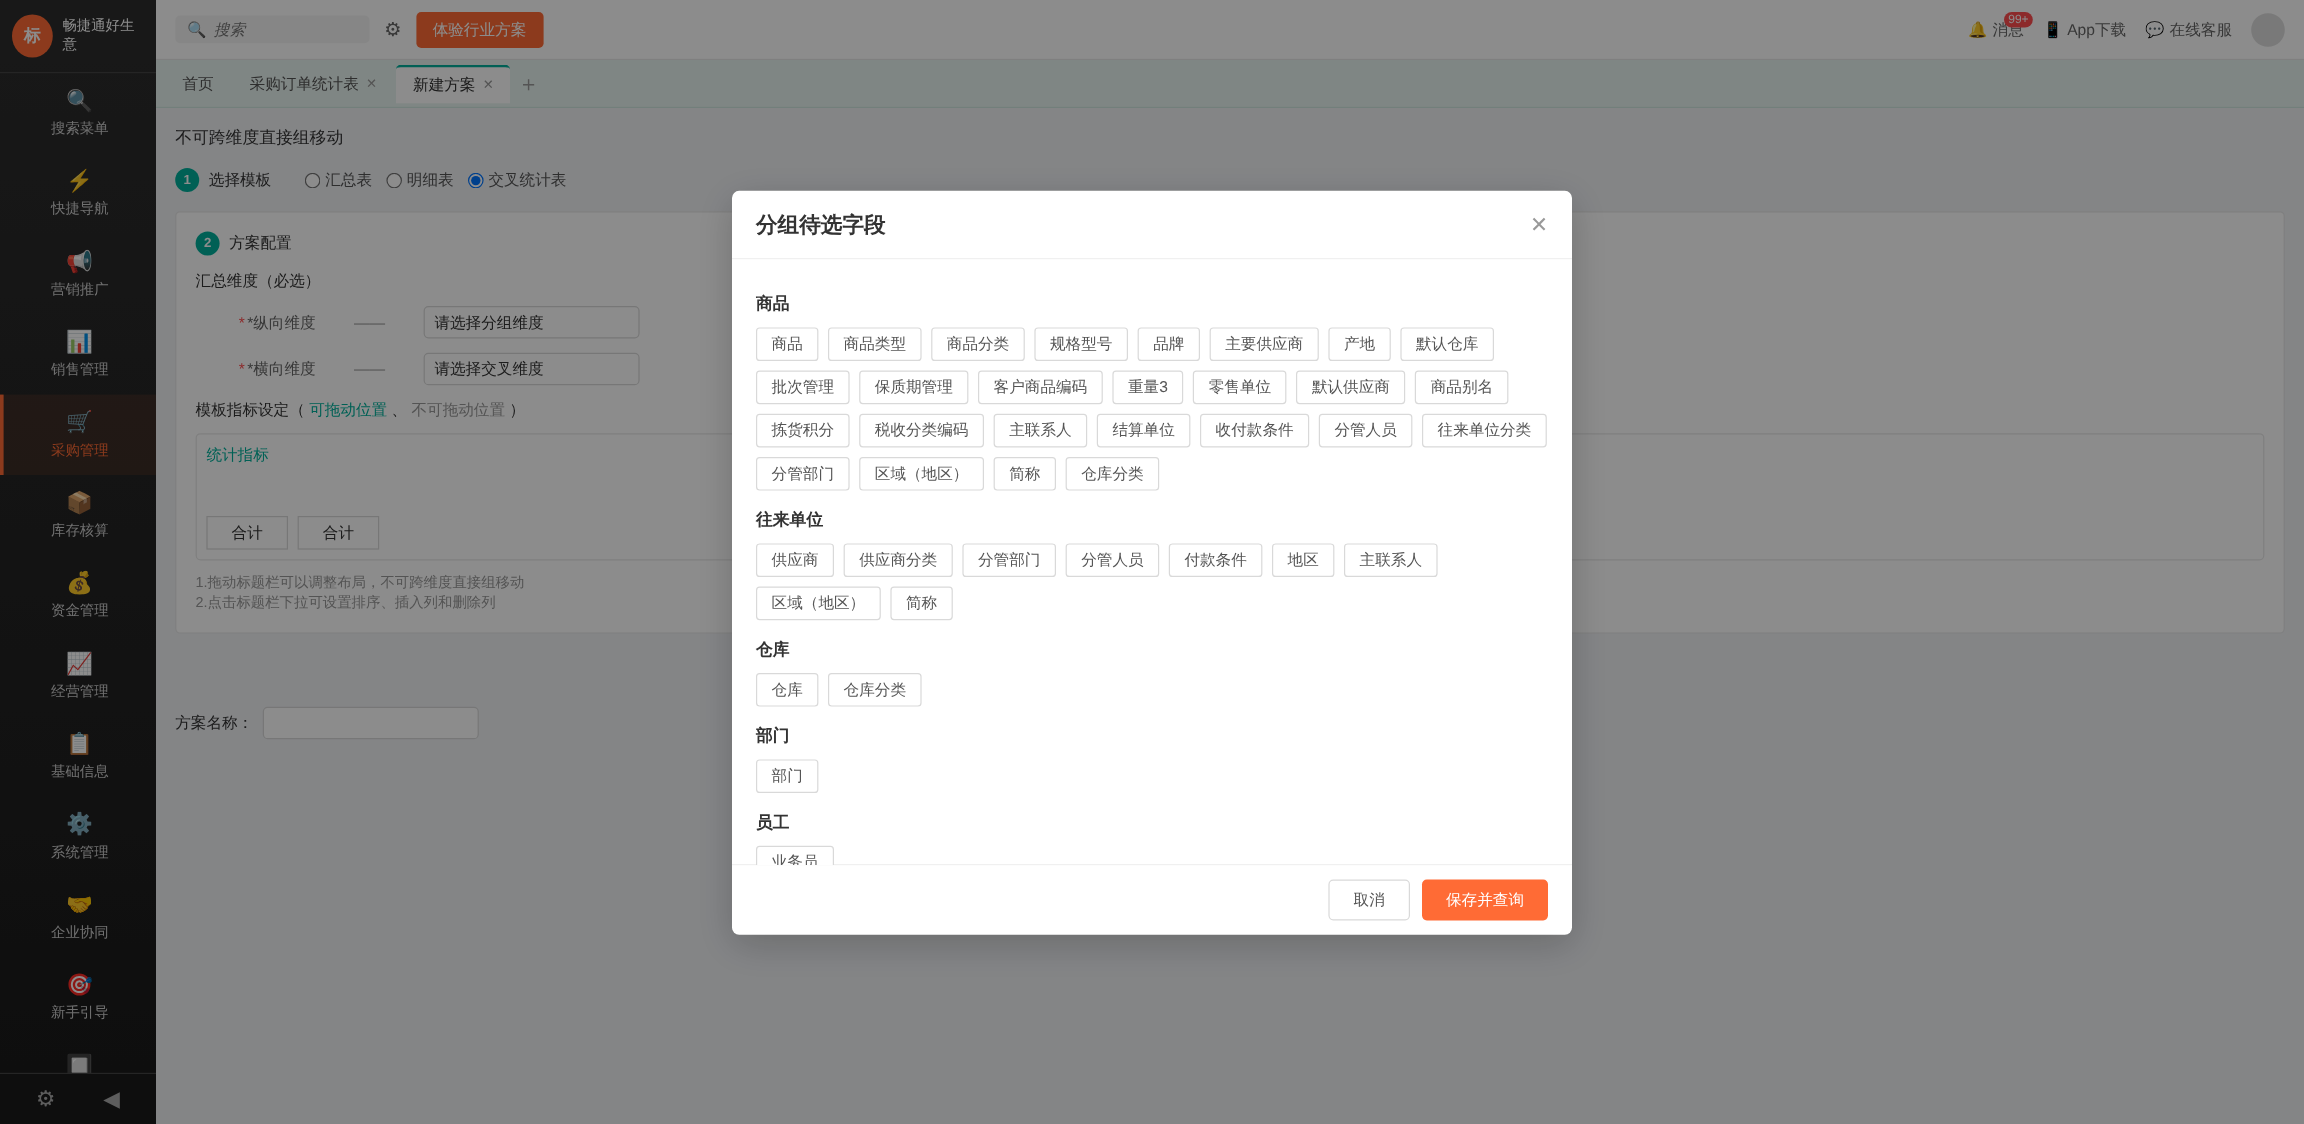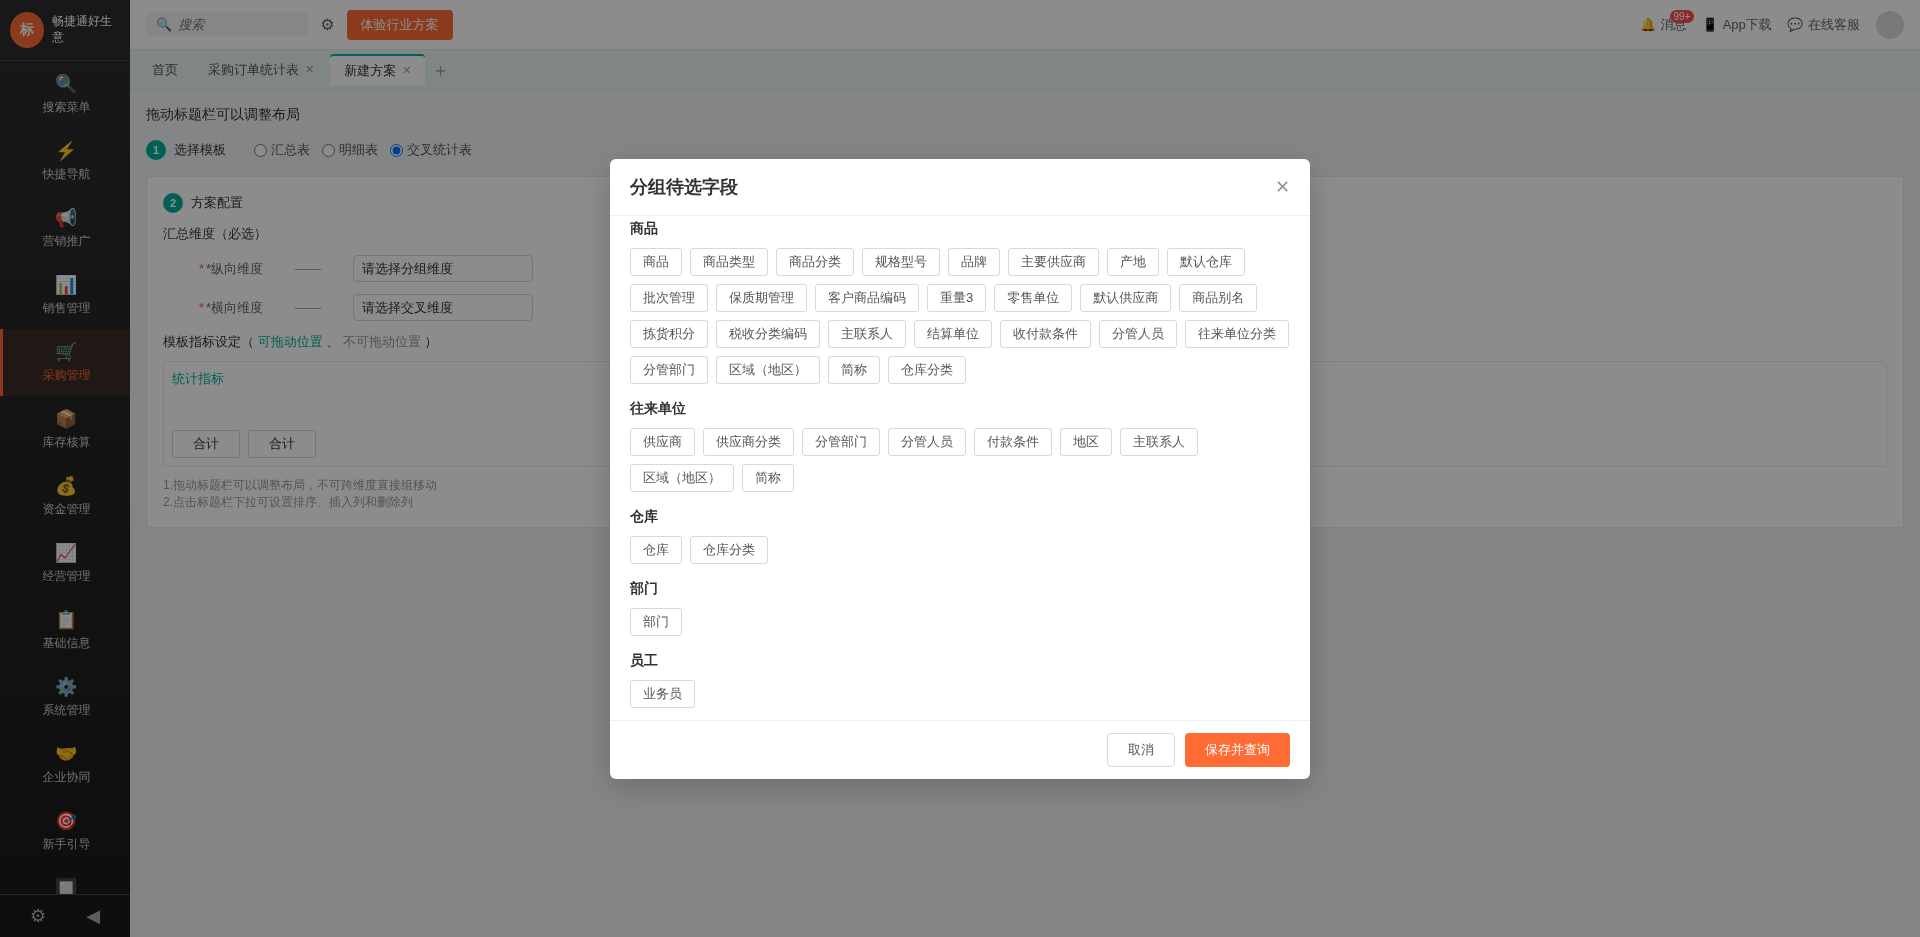--- a/index.html
+++ b/index.html
@@ -61,21 +61,21 @@
     .form-select { border: 1px solid #d9d9d9; border-radius: 4px; padding: 5px 24px 5px 8px; font-size: 13px; color: #333; background: #fff; appearance: none; cursor: pointer; min-width: 180px; }
 
     
     .overlay { position: fixed; top: 0; left: 0; width: 1920px; height: 937px; background: rgba(0,0,0,0.45); z-index: 100; display: flex; align-items: center; justify-content: center; }
 
     
     .modal { background: #fff; border-radius: 6px; width: 700px; max-height: 620px; display: flex; flex-direction: column; box-shadow: 0 8px 32px rgba(0,0,0,0.2); }
     .modal-header { display: flex; align-items: center; justify-content: space-between; padding: 16px 20px; border-bottom: 1px solid #f0f0f0; }
     .modal-title { font-size: 18px; font-weight: 600; color: #333; }
     .modal-close { background: none; border: none; cursor: pointer; font-size: 18px; color: #999; line-height: 1; }
-    .modal-body { flex: 1; overflow-y: auto; padding: 4px 20px; }
+    .modal-body { flex: 1; overflow-y: auto; padding: 4px 20px; margin-top: 25px; }
     .modal-footer { padding: 12px 20px; border-top: 1px solid #f0f0f0; display: flex; justify-content: flex-end; gap: 10px; }
 
     
     .field-group { margin-bottom: 16px; }
     .field-group-title { font-size: 14px; font-weight: 600; color: #333; margin-bottom: 10px; }
     .field-tags { display: flex; flex-wrap: wrap; gap: 8px; }
     .field-tag { border: 1px solid #d9d9d9; border-radius: 3px; padding: 4px 12px; font-size: 13px; color: #555; cursor: pointer; background: #fff; }
 
     
     .modal-body::-webkit-scrollbar { width: 6px; }
@@ -193,21 +193,21 @@
         <span class="tab-close">✕</span>
       </div>
       <div class="tab active">
         <span>新建方案</span>
         <span class="tab-close">✕</span>
       </div>
       <span class="tab-add">＋</span>
     </div>
 
     <div class="page-content">
-      <div class="page-title">拖动标题栏可以调整布局</div>
+      <div class="page-title">不可跨维度直接组移动</div>
 
       <div class="steps">
         <div class="step">
           <div class="step-num">1</div>
           <div class="step-label">选择模板</div>
         </div>
         <div class="radio-group">
           <label class="radio-item">
             <input type="radio" name="template" style="">
             <span>汇总表</span>
@@ -276,20 +276,24 @@
 
         <div style="margin-top:10px; font-size:12px; color:#999;">
           <div>1.拖动标题栏可以调整布局，不可跨维度直接组移动</div>
           <div>2.点击标题栏下拉可设置排序、插入列和删除列</div>
         </div>
       </div>
 
       <div style="display:flex; align-items:center; gap:8px; margin-bottom:10px;flex-direction:column;">
         <input type="checkbox" checked="" style="">
         <span>方案保存（可选）</span>
+      </div>
+      <div style="display:flex; align-items:center; gap:8px;">
+        <span>方案名称：</span>
+        <input type="text" style="border: 1px solid rgb(217, 217, 217); border-radius: 4px; padding: 5px 10px; font-size: 13px; width: 180px;">
       </div>
     </div>
   </div>
 </div>
 
 <div class="overlay">
   <div class="modal">
     <div class="modal-header">
       <span class="modal-title">分组待选字段</span>
       <button class="modal-close">✕</button>

